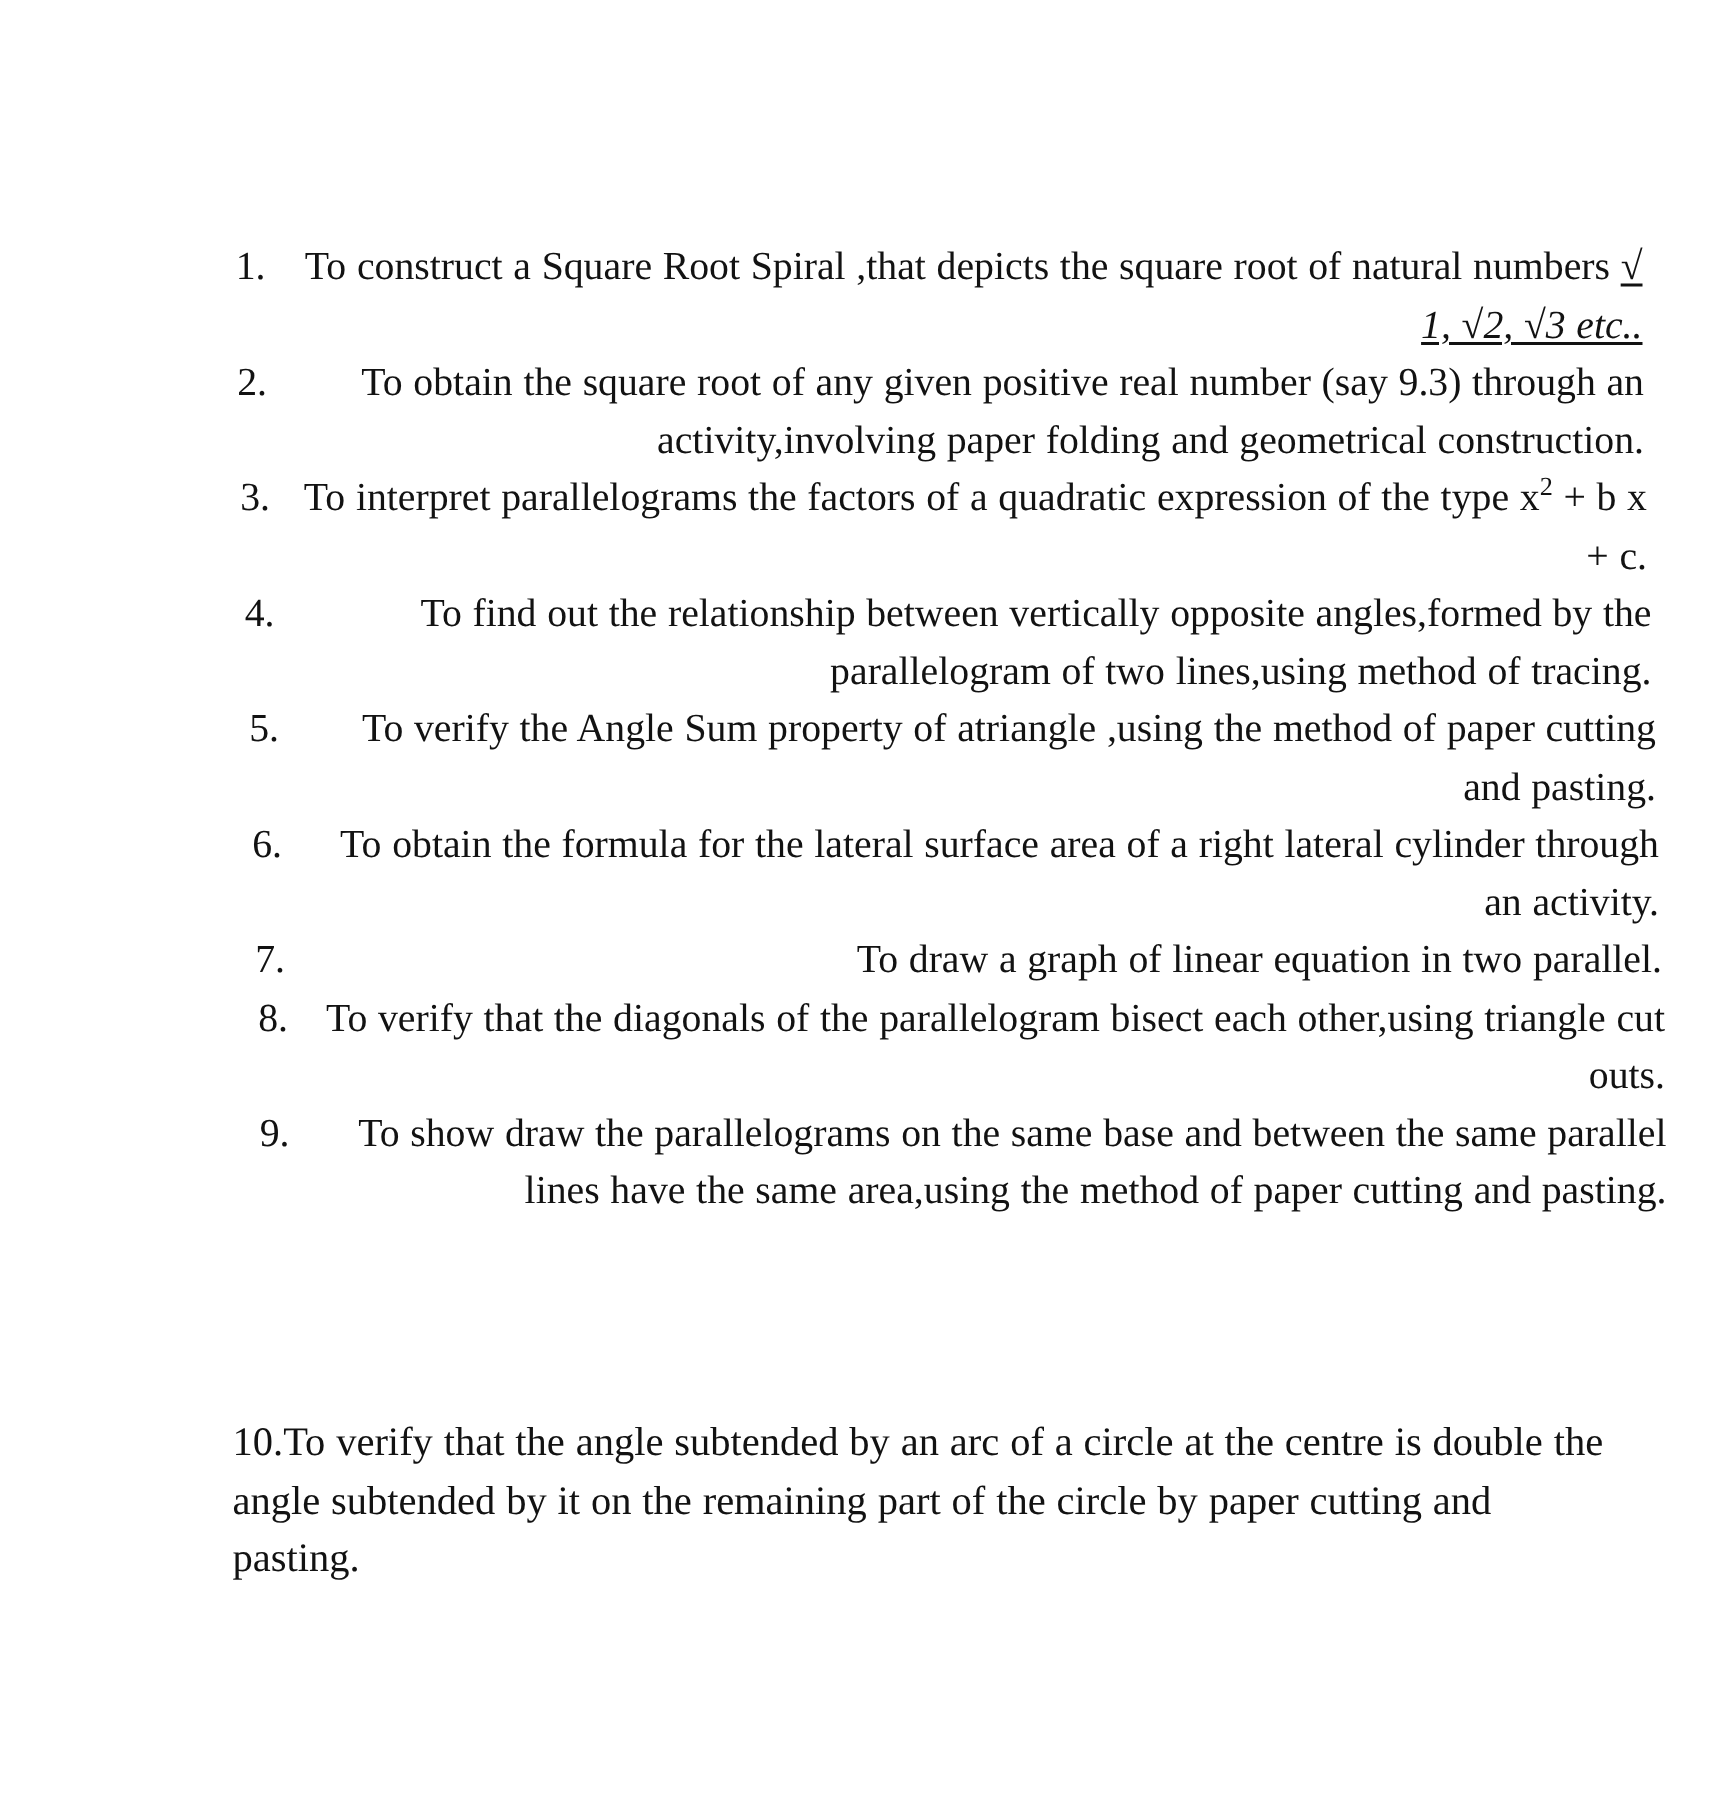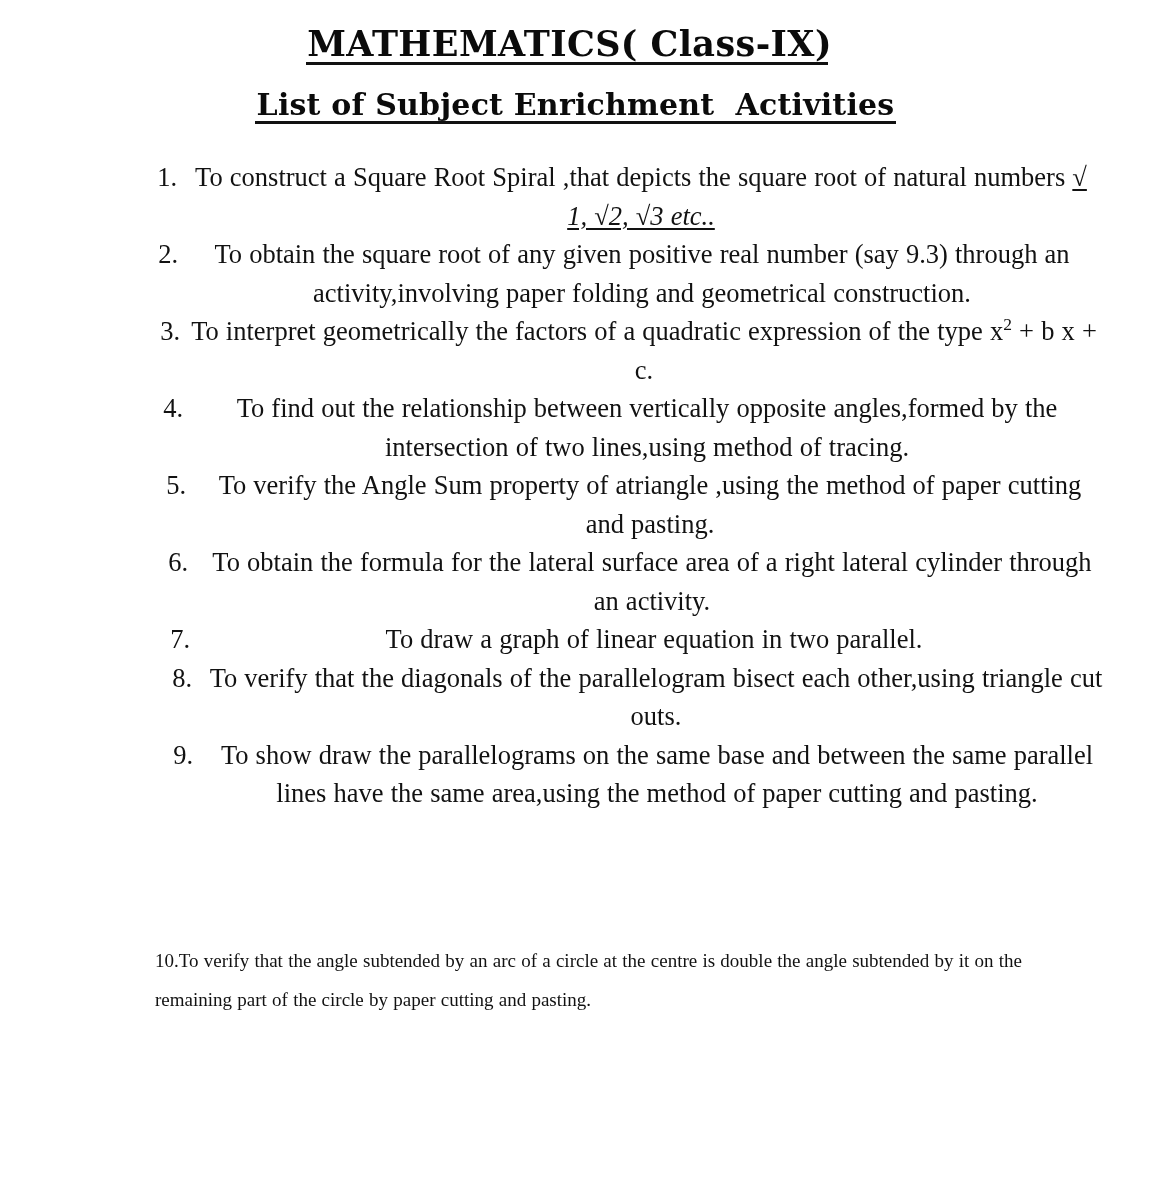--- a/index.html
+++ b/index.html
@@ -94,21 +94,21 @@
   .activity-num {
     flex: 0 0 auto;
     width: 44px;
     text-align: right;
     padding-right: 10px;
     white-space: pre;
   }
 
   .activity-text {
     flex: 1 1 auto;
-    text-align: center;
+    text-align: right;
     word-spacing: 0.5px;
   }
 
   
   .d0  { transform: translateX(0px); }
   .d1  { transform: translateX(1px); }
   .d2  { transform: translateX(3px); }
   .d3  { transform: translateX(6px); }
   .d4  { transform: translateX(9px); }
   .d5  { transform: translateX(11px); }
@@ -128,61 +128,55 @@
     vertical-align: super;
     line-height: 0;
   }
 
   
   .activity-block {
     position: absolute;
     left: 155px;
     top: 942px;
     width: 920px;
-    font-size: 19px;
+    font-size: 27px;
     line-height: 38.5px;
     text-align: left;
     word-spacing: 0.5px;
   }
   .activity-block .lead-num {
     white-space: pre;
   }
 </style>
 </head>
 <body>
 
 <div class="page">
 
-  <div class="heading-block">
-    <div class="doc-title">MATHEMATICS( Class-IX)</div>
-    <div>
-      <div class="doc-subtitle">List of Subject Enrichment  Activities</div>
-    </div>
-  </div>
 
   <div class="activity-list">
 
     <div class="activity-item d0">
       <span class="activity-num">1.</span>
       <span class="activity-text"><span>To construct a Square Root Spiral ,that depicts the square root of natural numbers </span><span class="italic-underline">√ 1, √2, √3 etc..</span></span>
     </div>
 
     <div class="activity-item d1">
       <span class="activity-num">2.</span>
       <span class="activity-text">To obtain the square root of any given positive real number (say 9.3) through an activity,involving paper folding and geometrical construction.</span>
     </div>
 
     <div class="activity-item d2">
       <span class="activity-num">3.</span>
-      <span class="activity-text"><span>To interpret geometrically the factors of a quadratic expression of the type  x</span><sup class="sup2">2</sup><span> + b x + c.</span></span>
+      <span class="activity-text"><span>To interpret parallelograms the factors of a quadratic expression of the type  x</span><sup class="sup2">2</sup><span> + b x + c.</span></span>
     </div>
 
     <div class="activity-item d3">
       <span class="activity-num">4.</span>
-      <span class="activity-text">To find out the relationship between vertically opposite angles,formed by the intersection of two lines,using method of tracing.</span>
+      <span class="activity-text">To find out the relationship between vertically opposite angles,formed by the parallelogram of two lines,using method of tracing.</span>
     </div>
 
     <div class="activity-item d4">
       <span class="activity-num">5.</span>
       <span class="activity-text">To verify the Angle Sum property of atriangle ,using the method  of paper cutting and pasting.</span>
     </div>
 
     <div class="activity-item d5">
       <span class="activity-num">6.</span>
       <span class="activity-text">To obtain the formula for the lateral surface area of a right lateral cylinder through an activity.</span>

